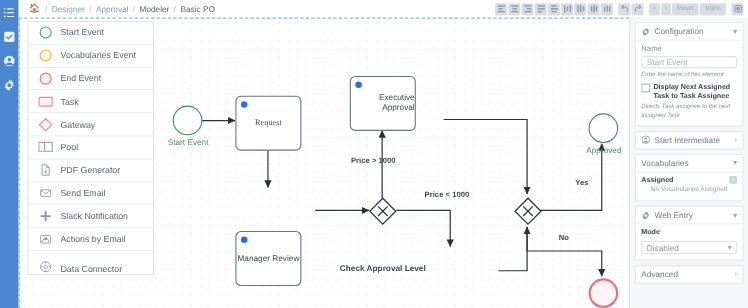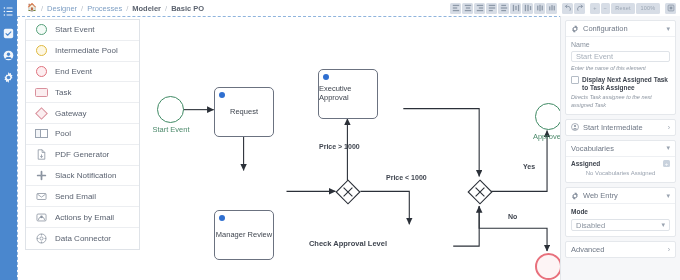--- a/index.html
+++ b/index.html
@@ -23,21 +23,21 @@
   .topbar{
     position:absolute;left:17px;top:0;right:0;height:16px;background:#fff;
   }
   .crumb{
     position:absolute;left:10px;top:0;height:16px;display:flex;align-items:center;gap:4px;
     font-size:7.5px;white-space:nowrap;
   }
   .crumb .home{color:#4a87ce;font-size:8px;line-height:1;}
   .crumb .sep{color:#b9c0c9;}
   .crumb .lnk{color:#7e9fc4;}
-  .crumb .cur{color:#5d6470;font-weight:bold;}
+  .crumb .cur{color:#5d6470;}
 
   
   .toolbar{
     position:absolute;right:4px;top:2px;height:12px;display:flex;align-items:center;gap:1px;
   }
   .tb{
     width:11px;height:11px;background:#d7dde6;border-radius:1.5px;
     display:flex;align-items:center;justify-content:center;
   }
   .tb svg{display:block;}
@@ -51,21 +51,21 @@
 
   
   .palette{
     position:absolute;left:25px;top:19px;width:115px;
     background:#fff;border:1px solid #dfe3e8;box-sizing:border-box;
   }
   .pit{
     height:20.8px;display:flex;align-items:center;gap:7px;padding-left:9px;
     border-bottom:1px solid #eceef1;box-sizing:border-box;
   }
-  .pit:last-child{border-bottom:none;}
+  .pit:last-child{border-bottom:none;align-items:flex-end;}
   .pic{width:13px;height:13px;display:flex;align-items:center;justify-content:center;flex:0 0 13px;}
   .plb{font-size:8px;color:#5a6270;}
 
   .c-green{width:11px;height:11px;border-radius:50%;border:1.2px solid #56a07a;background:#f4fbf7;box-sizing:border-box;}
   .c-amber{width:11px;height:11px;border-radius:50%;border:1.2px solid #e0b93f;background:#fdf7e3;box-sizing:border-box;}
   .c-red{width:11px;height:11px;border-radius:50%;border:1.2px solid #e0737e;background:#fdeef0;box-sizing:border-box;}
   .r-task{width:13px;height:9px;border-radius:1.5px;border:1.1px solid #d9909c;background:#fbeef0;box-sizing:border-box;}
   .d-gate{width:9px;height:9px;transform:rotate(45deg);border:1.1px solid #d9909c;background:#fbeef0;box-sizing:border-box;}
   .p-pool{width:13px;height:9px;border:1.1px solid #9aa3b0;background:#fff;box-sizing:border-box;display:flex;}
   .p-pool i{display:block;width:4px;border-right:1.1px solid #9aa3b0;background:#f2f4f7;}
@@ -79,37 +79,37 @@
     background-size:8px 8px;
     border-top:1px dashed #8fb4dd;border-left:1px dashed #8fb4dd;
     box-sizing:border-box;overflow:hidden;
   }
   .cv{position:absolute;left:0;top:0;width:100%;height:100%;}
 
   .node{position:absolute;}
   .task{
     border:1.1px solid #6b7280;border-radius:5px;background:#fff;
     box-sizing:border-box;display:flex;align-items:center;justify-content:center;
-    text-align:left;font-size:7.5px;color:#3f4characters;color:#3f454f;line-height:1.15;
+    text-align:right;font-size:7.5px;color:#3f4characters;color:#3f454f;line-height:1.15;
   }
   .task .dot{
     position:absolute;left:4px;top:3.5px;width:6px;height:6px;border-radius:50%;
     background:#2f6fd0;
   }
   .evt{border-radius:50%;box-sizing:border-box;background:#fff;}
   .evt-start{border:1.3px solid #3f8a64;}
   .evt-end{border:2.4px solid #e8707c;background:#fdf4f5;}
   .nlab{position:absolute;font-size:7.5px;white-space:nowrap;text-align:center;}
   .nlab-g{color:#4d8a6c;}
   .nlab-d{color:#3f454f;font-weight:bold;margin-top:32px;}
   .flab{position:absolute;font-size:7px;font-weight:bold;color:#3f454f;white-space:nowrap;}
 
   
   .panel{
-    position:absolute;right:0;top:16px;width:120px;bottom:0;
+    position:absolute;right:0;top:16px;width:108px;bottom:0;
     background:#f6f7f9;border-left:1px solid #e3e6ea;box-sizing:border-box;
     padding:4px;overflow:hidden;
   }
   .card{background:#fff;border:1px solid #e5e8ec;border-radius:2px;margin-bottom:4px;box-sizing:border-box;}
   .chead{
     height:15px;display:flex;align-items:center;gap:4px;padding:0 5px;box-sizing:border-box;
     font-size:7.5px;color:#707987;
   }
   .chead .ti{width:8px;height:8px;flex:0 0 8px;display:flex;align-items:center;justify-content:center;}
   .chead .cname{flex:1;}
@@ -179,21 +179,21 @@
         </svg>
     </div>
   </div>
 
   <div class="topbar">
     <div class="crumb">
       <span class="home">🏠</span>
       <span class="sep">/</span>
       <span class="lnk">Designer</span>
       <span class="sep">/</span>
-      <span class="lnk">Processes</span>
+      <span class="lnk">Approval</span>
       <span class="sep">/</span>
       <span class="cur">Modeler</span>
       <span class="sep">/</span>
       <span class="cur">Basic PO</span>
     </div>
 
     <div class="toolbar">
       <div class="tb">
           <svg width="8" height="8" viewBox="0 0 10 10">
             <g fill="#8d99a8">
@@ -328,21 +328,21 @@
 
         <path d="M474,175 L530,175 L530,114" marker-end="url(#ah)"></path>
 
         <path d="M462,190 L462,212 L530,212 L530,235" marker-end="url(#ah)"></path>
       </g>
     </svg>
 
     <div class="node evt evt-start" style="left:139px;top:79px;width:27px;height:27px;"></div>
     <div class="nlab nlab-g" style="left:124px;top:108px;width:58px;">Start Event</div>
 
-    <div class="node task" style="left:196px;top:70px;width:60px;height:50px;">
+    <div class="node task" style="left:196px;top:70px;width:60px;height:50px;font-family:Liberation Serif, serif;">
       <span class="dot"></span>
       <span>Request</span>
     </div>
 
     <div class="node task" style="left:196px;top:150px;width:60px;height:50px;margin-top:43px;">
       <span class="dot"></span>
       <span>Manager Review</span>
     </div>
 
     <div class="node task" style="left:300px;top:52px;width:60px;height:50px;">
@@ -381,21 +381,21 @@
     <div class="pit">
       <span class="pic">
           <span class="c-green"></span>
         </span>
       <span class="plb">Start Event</span>
     </div>
     <div class="pit">
       <span class="pic">
           <span class="c-amber"></span>
         </span>
-      <span class="plb">Intermediate Pool</span>
+      <span class="plb">Vocabularies Event</span>
     </div>
     <div class="pit">
       <span class="pic">
           <span class="c-red"></span>
         </span>
       <span class="plb">End Event</span>
     </div>
     <div class="pit">
       <span class="pic">
           <span class="r-task"></span>
@@ -418,42 +418,42 @@
     </div>
     <div class="pit">
       <span class="pic">
         <svg width="11" height="11" viewBox="0 0 14 14">
             <path d="M2.8 1h5l3.4 3.4V13H2.8z" fill="#fff" stroke="#8a93a0" stroke-width="1"></path>
             <path d="M7.8 1v3.4h3.4" fill="none" stroke="#8a93a0" stroke-width="1"></path>
             <path d="M7 7.4v3.2M5.6 9.2L7 10.6l1.4-1.4" stroke="#8a93a0" stroke-width="1" fill="none" stroke-linecap="round"></path>
           </svg>
       </span>
       <span class="plb">PDF Generator</span>
+    </div>
+    <div class="pit">
+      <span class="pic">
+        <svg width="11" height="11" viewBox="0 0 14 14">
+            <rect x="1.2" y="3.2" width="11.6" height="7.6" rx="1" fill="#fff" stroke="#8a93a0" stroke-width="1"></rect>
+            <path d="M1.6 3.8L7 7.8l5.4-4" fill="none" stroke="#8a93a0" stroke-width="1"></path>
+          </svg>
+      </span>
+      <span class="plb">Send Email</span>
     </div>
     <div class="pit">
       <span class="pic">
         <svg width="11" height="11" viewBox="0 0 14 14">
             <g fill="#8a93a0">
               <rect x="5.9" y="1" width="2.2" height="6" rx="1.1"></rect>
               <rect x="5.9" y="7" width="2.2" height="6" rx="1.1"></rect>
               <rect x="1" y="5.9" width="6" height="2.2" rx="1.1"></rect>
               <rect x="7" y="5.9" width="6" height="2.2" rx="1.1"></rect>
             </g>
           </svg>
       </span>
       <span class="plb">Slack Notification</span>
-    </div>
-    <div class="pit">
-      <span class="pic">
-        <svg width="11" height="11" viewBox="0 0 14 14">
-            <rect x="1.2" y="3.2" width="11.6" height="7.6" rx="1" fill="#fff" stroke="#8a93a0" stroke-width="1"></rect>
-            <path d="M1.6 3.8L7 7.8l5.4-4" fill="none" stroke="#8a93a0" stroke-width="1"></path>
-          </svg>
-      </span>
-      <span class="plb">Send Email</span>
     </div>
     <div class="pit">
       <span class="pic">
         <svg width="11" height="11" viewBox="0 0 14 14">
             <rect x="1.2" y="2.6" width="11.6" height="8.8" rx="1.4" fill="#fff" stroke="#8a93a0" stroke-width="1"></rect>
             <path d="M3 10.4a4 4 0 0 1 8 0" fill="none" stroke="#8a93a0" stroke-width="1"></path>
             <circle cx="7" cy="6.2" r="1.6" fill="#8a93a0"></circle>
           </svg>
       </span>
       <span class="plb">Actions by Email</span>

